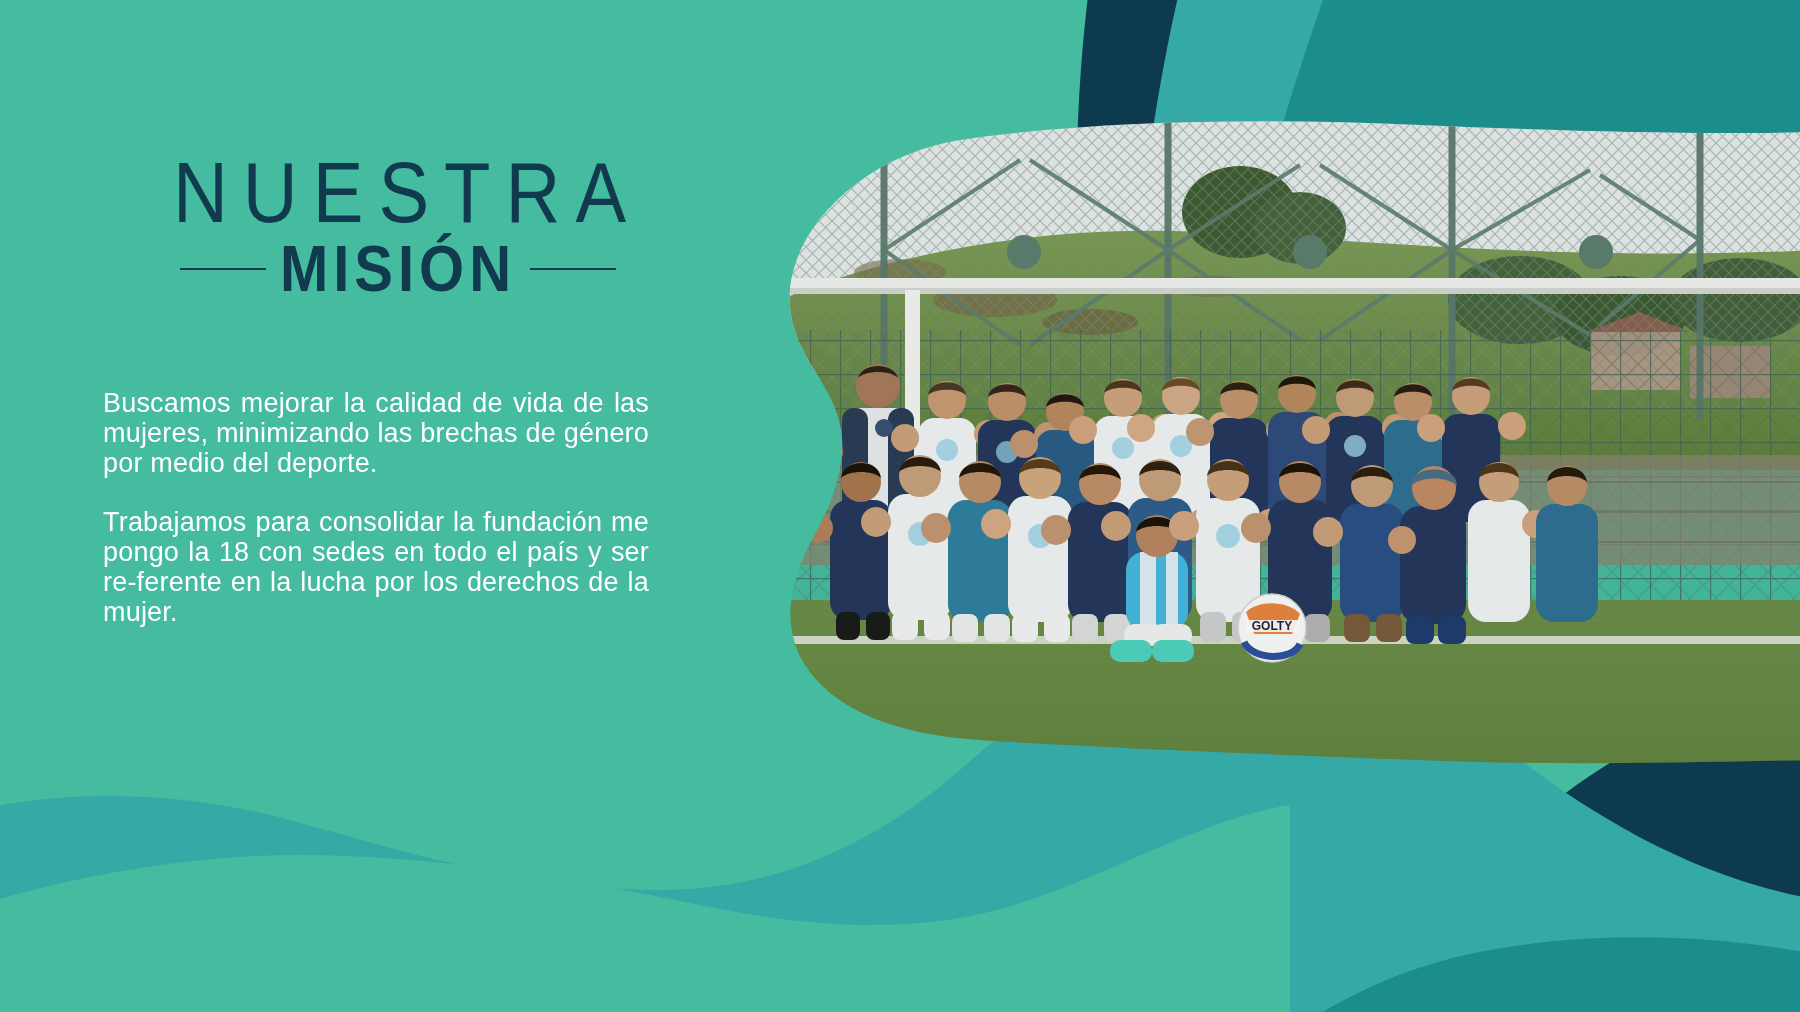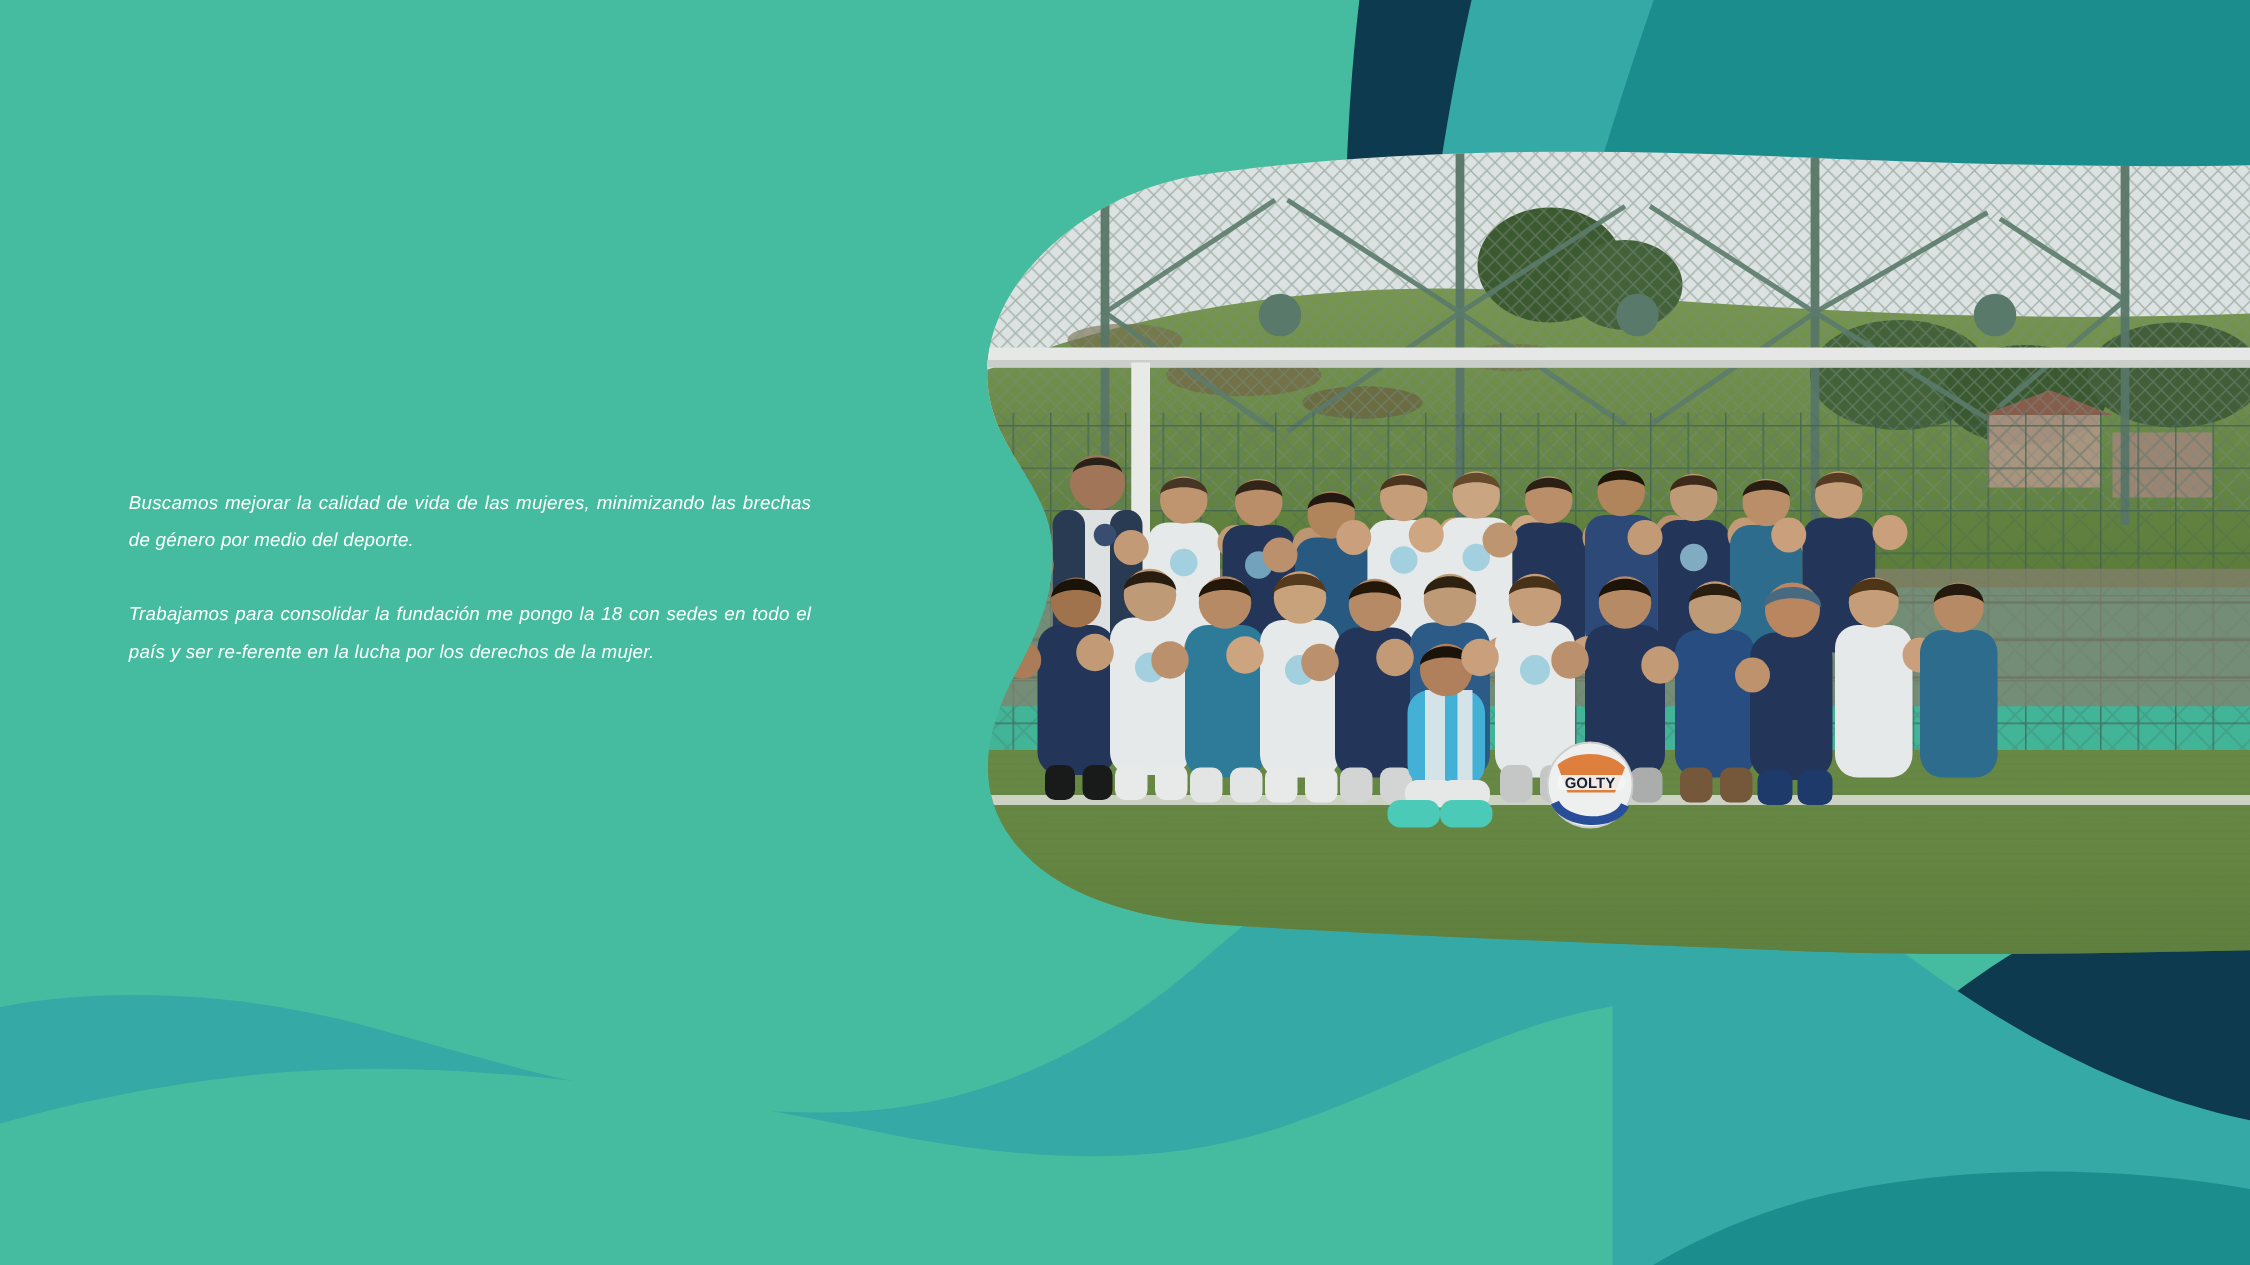--- a/index.html
+++ b/index.html
@@ -54,27 +54,26 @@
     color:#123a4e;
     white-space:nowrap;
     transform:scaleY(1.12);
   }
 
   .body-block{position:absolute;left:103px;top:388px;width:546px;}
   .para{
     color:#ffffff;
     font-family:"Liberation Sans", sans-serif;
     font-weight:300;
-    font-size:15px;
+    font-size:27px;
     line-height:30px;
     text-align:justify;
     text-align-last:left;
     letter-spacing:0.2px;
     margin:0 0 29px 0;
-    font-style:italic;
   }
   .para:last-child{margin-bottom:0;}
 </style>
 </head>
 <body>
 
 <div id="stage">
 
   <svg class="deco" viewBox="0 0 1800 1012" preserveAspectRatio="none" xmlns="http://www.w3.org/2000/svg">
     <defs>
@@ -440,20 +439,28 @@
         <rect x="1246" y="620" width="54" height="12" rx="4" fill="#ffffff" opacity="0.9"></rect>
         <text x="1272" y="630" font-family="Liberation Sans, sans-serif" font-size="12" font-weight="bold" fill="#15223d" text-anchor="middle">GOLTY</text>
       </g>
 
       <rect x="780" y="110" width="1040" height="660" fill="#1b3a2a" opacity="0.05"></rect>
     </g>
   </svg>
 
   <div class="content">
 
+    <div class="title-block">
+      <div class="title-top">NUESTRA</div>
+      <div class="title-sub-row">
+        <span class="rule rule-left"></span>
+        <span class="title-sub">MISIÓN</span>
+        <span class="rule rule-right"></span>
+      </div>
+    </div>
 
     <div class="body-block">
       <p class="para">Buscamos mejorar la calidad de vida de las mujeres, minimizando las brechas de género por medio del deporte.</p>
       <p class="para">Trabajamos para consolidar la fundación me pongo la 18 con sedes en todo el país y ser re-ferente en la lucha por los derechos de la mujer.</p>
     </div>
 
   </div>
 
 </div>
 

